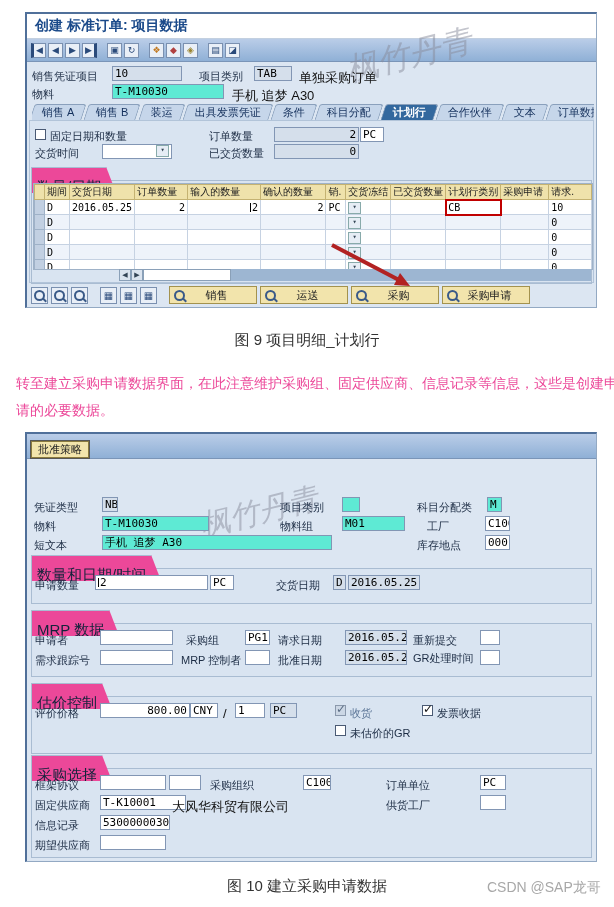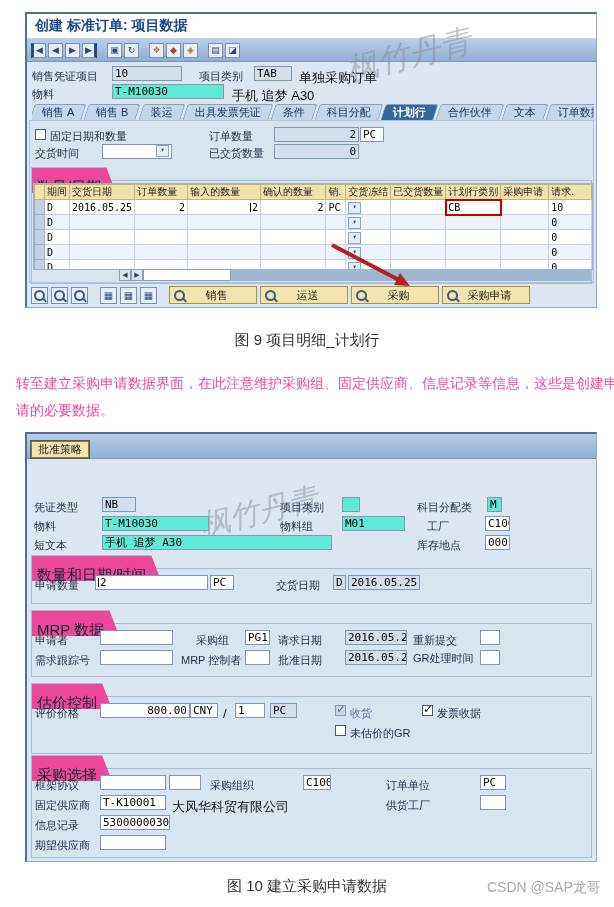--- a/index.html
+++ b/index.html
@@ -336,21 +336,21 @@
 <div class="para" style="top:370px">转至建立采购申请数据界面，在此注意维护采购组、固定供应商、信息记录等信息，这些是创建申请的必要数据。</div>
 
 <div class="sap" id="win2" style="left:25px;top:432px;width:572px;height:430px">
   <div class="tbar" style="height:24px">
     <button class="tanbtn" style="margin-top:6px">批准策略</button>
   </div>
 
   <div class="wm" style="left:172px;top:58px;font-size:30px">枫竹丹青</div>
 
   <span class="abs lb" style="left:7px;top:66px">凭证类型</span>
-  <span class="abs bx" style="left:75px;top:63px;width:34px">NB</span>
+  <span class="abs bx" style="left:75px;top:63px;width:16px">NB</span>
   <span class="abs lb" style="left:253px;top:66px">项目类别</span>
   <span class="abs bx blue" style="left:315px;top:63px;width:18px"></span>
   <span class="abs lb" style="left:390px;top:66px">科目分配类</span>
   <span class="abs bx blue" style="left:460px;top:63px;width:15px">M</span>
 
   <span class="abs lb" style="left:7px;top:85px">物料</span>
   <span class="abs bx blue" style="left:75px;top:82px;width:107px">T-M10030</span>
   <span class="abs lb" style="left:253px;top:85px">物料组</span>
   <span class="abs bx blue" style="left:315px;top:82px;width:63px">M01</span>
   <span class="abs lb" style="left:400px;top:85px">工厂</span>
@@ -368,21 +368,21 @@
     <span class="abs bx white" style="left:178px;top:6px;width:24px">PC</span>
     <span class="abs lb" style="left:244px;top:9px">交货日期</span>
     <span class="abs bx" style="left:301px;top:6px;width:13px">D</span>
     <span class="abs bx" style="left:316px;top:6px;width:72px">2016.05.25</span>
   </div>
 
   <div class="grp" style="top:189px;height:52px">
     <span class="grp-lab">MRP 数据</span>
     <span class="abs lb" style="left:3px;top:9px">申请者</span>
     <span class="abs bx white" style="left:68px;top:6px;width:73px"></span>
-    <span class="abs lb" style="left:164px;top:9px">采购组</span>
+    <span class="abs lb" style="left:154px;top:9px">采购组</span>
     <span class="abs bx white" style="left:213px;top:6px;width:25px">PG1</span>
     <span class="abs lb" style="left:246px;top:9px">请求日期</span>
     <span class="abs bx" style="left:313px;top:6px;width:62px">2016.05.25</span>
     <span class="abs lb" style="left:381px;top:9px">重新提交</span>
     <span class="abs bx white" style="left:448px;top:6px;width:20px"></span>
     <span class="abs lb" style="left:3px;top:29px">需求跟踪号</span>
     <span class="abs bx white" style="left:68px;top:26px;width:73px"></span>
     <span class="abs lb" style="left:149px;top:29px">MRP 控制者</span>
     <span class="abs bx white" style="left:213px;top:26px;width:25px"></span>
     <span class="abs lb" style="left:246px;top:29px">批准日期</span>
@@ -410,21 +410,21 @@
   <div class="grp" style="top:334px;height:88px">
     <span class="grp-lab">采购选择</span>
     <span class="abs lb" style="left:3px;top:9px">框架协议</span>
     <span class="abs bx white" style="left:68px;top:6px;width:66px"></span>
     <span class="abs bx white" style="left:137px;top:6px;width:32px"></span>
     <span class="abs lb" style="left:178px;top:9px">采购组织</span>
     <span class="abs bx white" style="left:271px;top:6px;width:28px">C100</span>
     <span class="abs lb" style="left:354px;top:9px">订单单位</span>
     <span class="abs bx white" style="left:448px;top:6px;width:26px">PC</span>
     <span class="abs lb" style="left:3px;top:29px">固定供应商</span>
-    <span class="abs bx white" style="left:68px;top:26px;width:66px">T-K10001</span>
+    <span class="abs bx white" style="left:68px;top:26px;width:86px">T-K10001</span>
     <span class="abs txt" style="left:140px;top:29px">大风华科贸有限公司</span>
     <span class="abs lb" style="left:354px;top:29px">供货工厂</span>
     <span class="abs bx white" style="left:448px;top:26px;width:26px"></span>
     <span class="abs lb" style="left:3px;top:49px">信息记录</span>
     <span class="abs bx white" style="left:68px;top:46px;width:70px">5300000030</span>
     <span class="abs lb" style="left:3px;top:69px">期望供应商</span>
     <span class="abs bx white" style="left:68px;top:66px;width:66px"></span>
   </div>
 </div>
 

